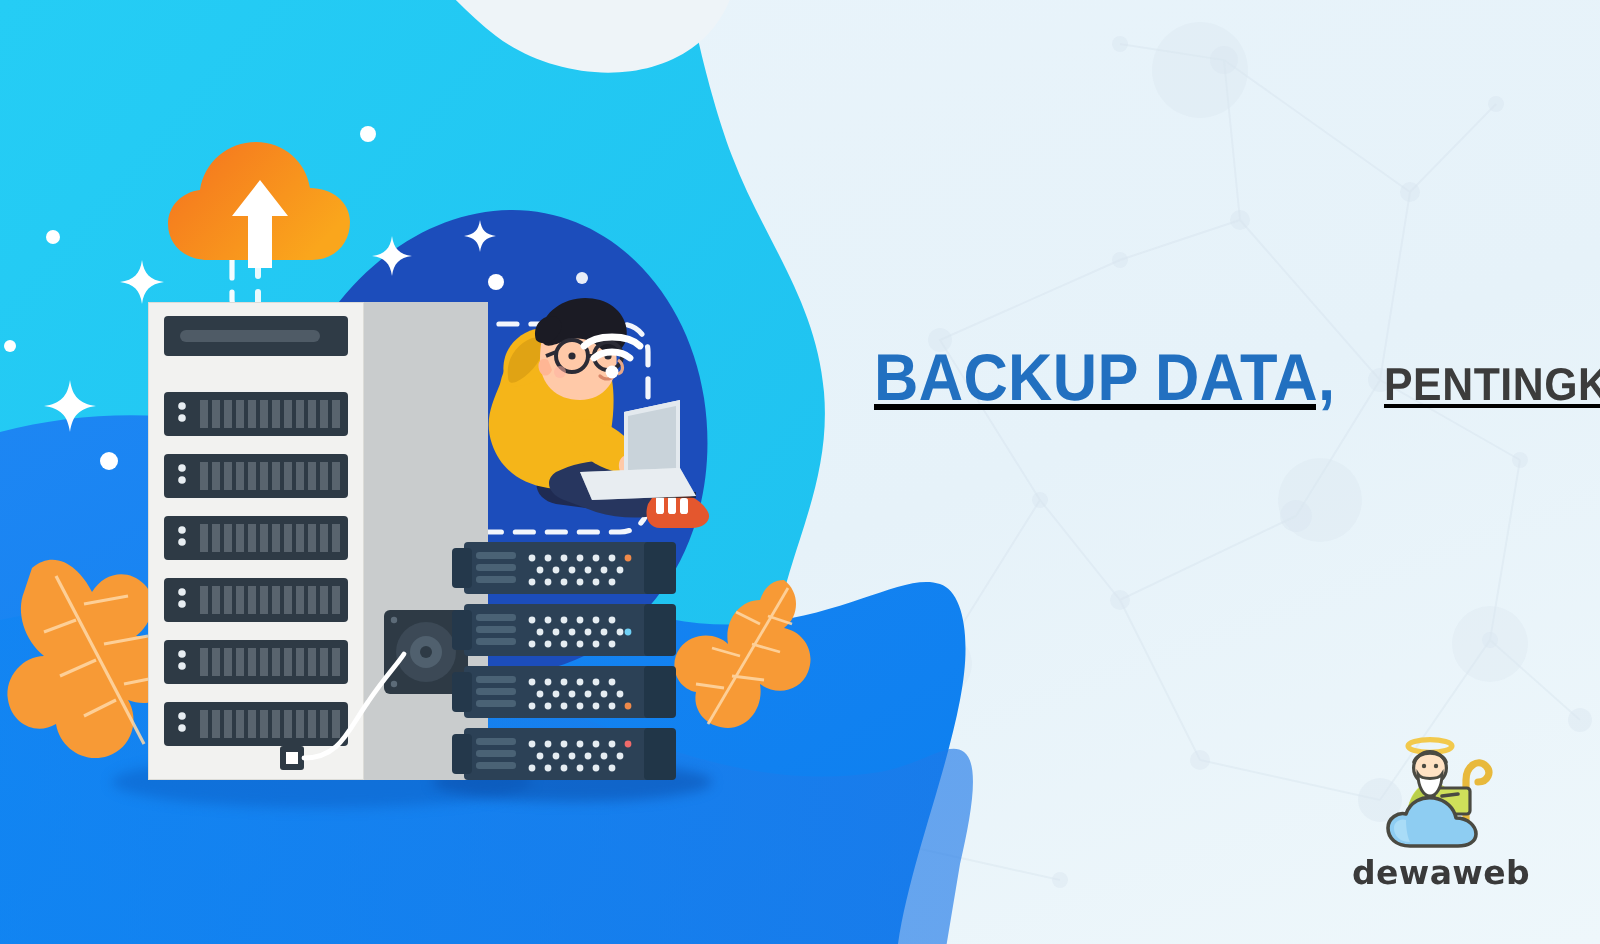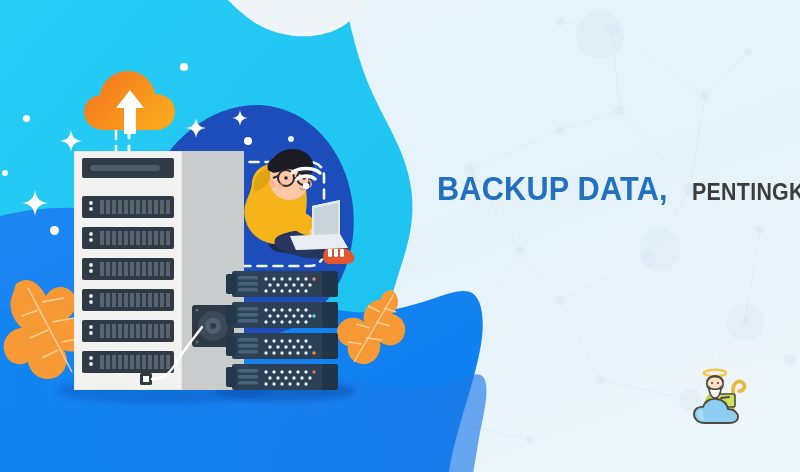--- a/index.html
+++ b/index.html
@@ -48,21 +48,21 @@
 
   
   .person{position:absolute;left:216px;top:136px;width:150px;height:146px;}
 
   
   .wifi{position:absolute;left:289px;top:164px;width:34px;height:26px;}
 
   
   .headline{
     position:absolute;left:437px;top:170px;width:330px;height:40px;
-    display:flex;align-items:baseline;gap:7px;white-space:nowrap;
+    display:flex;align-items:baseline;gap:7px;white-space:nowrap;text-decoration:underline;
   }
   .hl-blue{
     font-family:"Liberation Sans Narrow","Liberation Sans",sans-serif;
     font-weight:700;font-size:33px;letter-spacing:.2px;color:#2270c0;
     transform:scaleX(.93);transform-origin:left bottom;
   }
   .hl-dark{
     font-family:"Liberation Sans Narrow","Liberation Sans",sans-serif;
     font-weight:700;font-size:23px;letter-spacing:.3px;color:#3c3c3c;
     transform:scaleX(.93);transform-origin:left bottom;
@@ -646,15 +646,16 @@
 
       <path fill="#ffffff" stroke="#4a4a42" stroke-width="1.5" d="M26,21 C26,28 29,32 32,32 C35,32 38,28 38,21 C36,24 28,24 26,21 Z"></path>
 
       <path d="M38,32 L46,31" fill="none" stroke="#4a4a42" stroke-width="1.8" stroke-linecap="round"></path>
 
       <path fill="#8ecdf2" stroke="#4a4a42" stroke-width="1.8" stroke-linejoin="round" d="M22,57 C15,57 11,53 11,48 C11,43 16,40 20,41
                C22,35 28,32 34,33 C40,34 44,38 45,43
                C51,43 55,47 55,51 C55,55 51,57 46,57 Z"></path>
       <path fill="#a9dcf7" d="M22,55 C17,55 14,52 14,48 C14,45 17,43 20,44 C20,49 21,53 22,55 Z"></path>
     </svg>
+    <div class="logo-text">dewaweb</div>
   </div>
 
 </div>
 
 </body></html>

